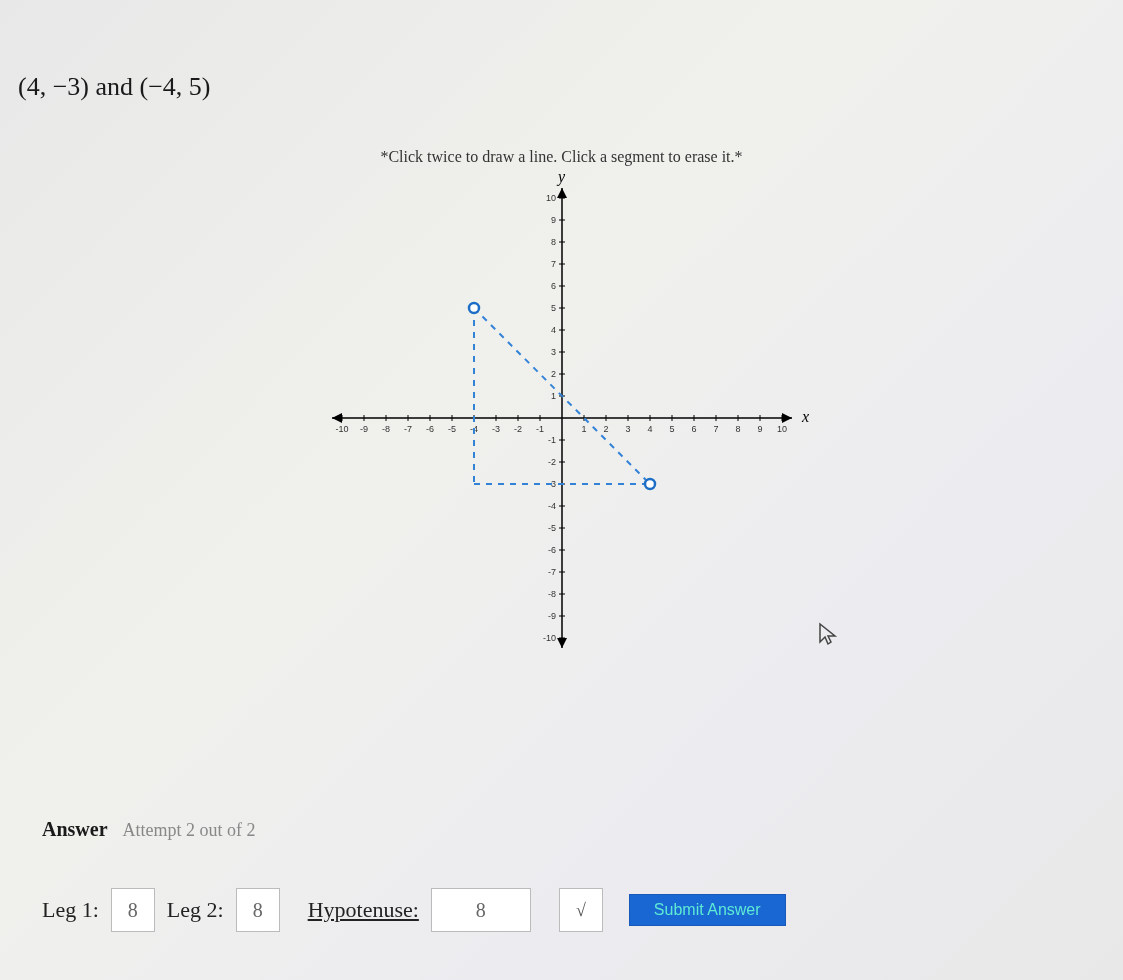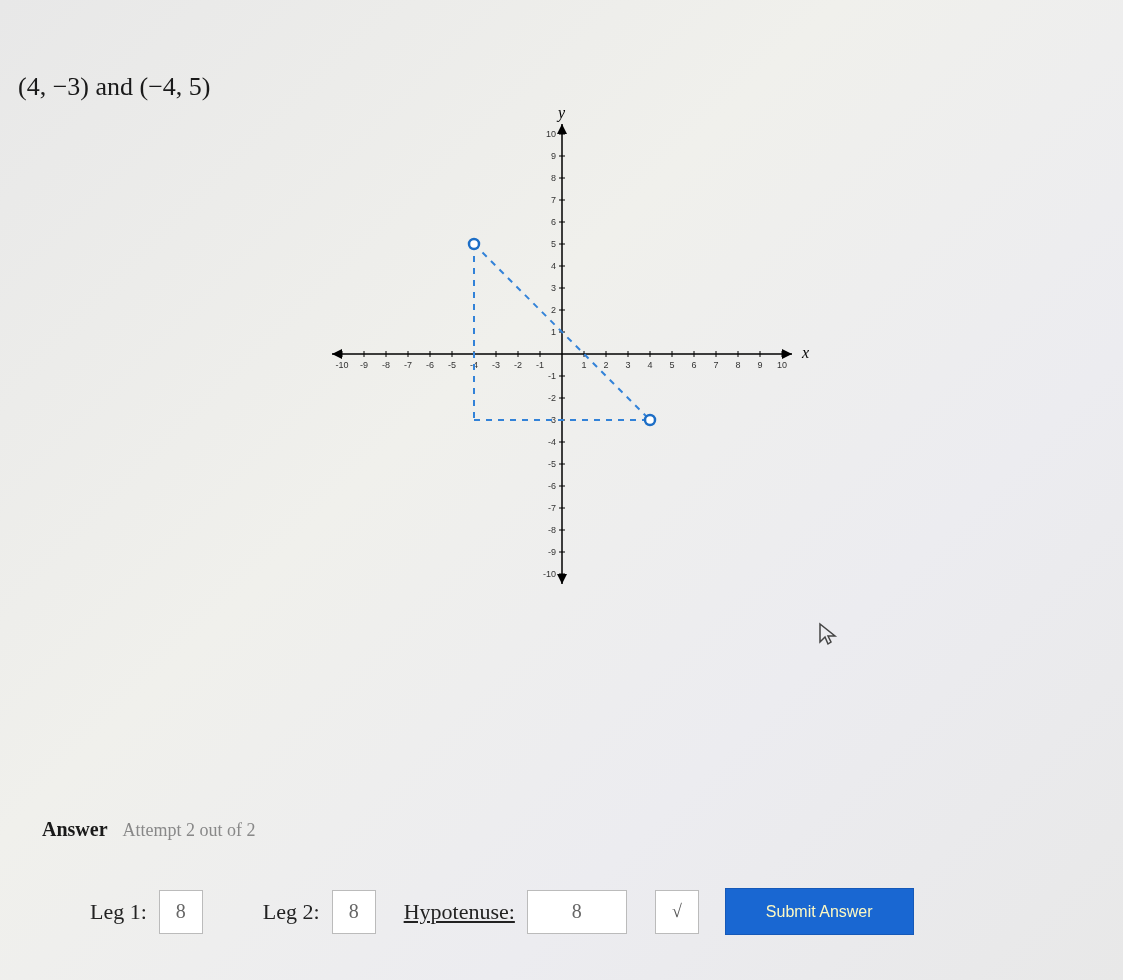--- a/index.html
+++ b/index.html
@@ -89,38 +89,39 @@
     width: 44px; height: 44px;
     background: #fff;
     border: 1px solid #bbb;
     color: #555;
     font-size: 18px;
   }
   .submit-btn {
     display: inline-flex;
     align-items: center;
     justify-content: center;
-    height: 47px;
-    padding: 0 40px;
+    height: 32px;
+    padding: 0 24px;
     background: #1967d2;
-    color: #fef9c3;
+    color: #5eead4;
     border: 1px solid #1659b8;
     font-family: Arial, sans-serif;
     font-size: 16px;
     margin-left: 14px;
   }
-  .label-text { color: #222; margin-left: 48px; }
+  .label-text { color: #222; }
 </style>
 </head>
 <body>
 
 <div class="content">
 
   <div class="points-line">(4, −3) and (−4, 5)</div>
 
+  <div class="instructions">*Click twice to draw a line. Click a segment to erase it.*</div>
 
   <div class="graph-wrap">
     <svg class="graph" viewBox="0 0 500 500">
 
       <g>
         <line class="axis" x1="20" y1="250" x2="480" y2="250"></line>
         <line class="axis" x1="250" y1="20" x2="250" y2="480"></line>
 
         <polygon points="480,250 470,245 470,255" fill="#000"></polygon>
         <polygon points="20,250 30,245 30,255" fill="#000"></polygon>

